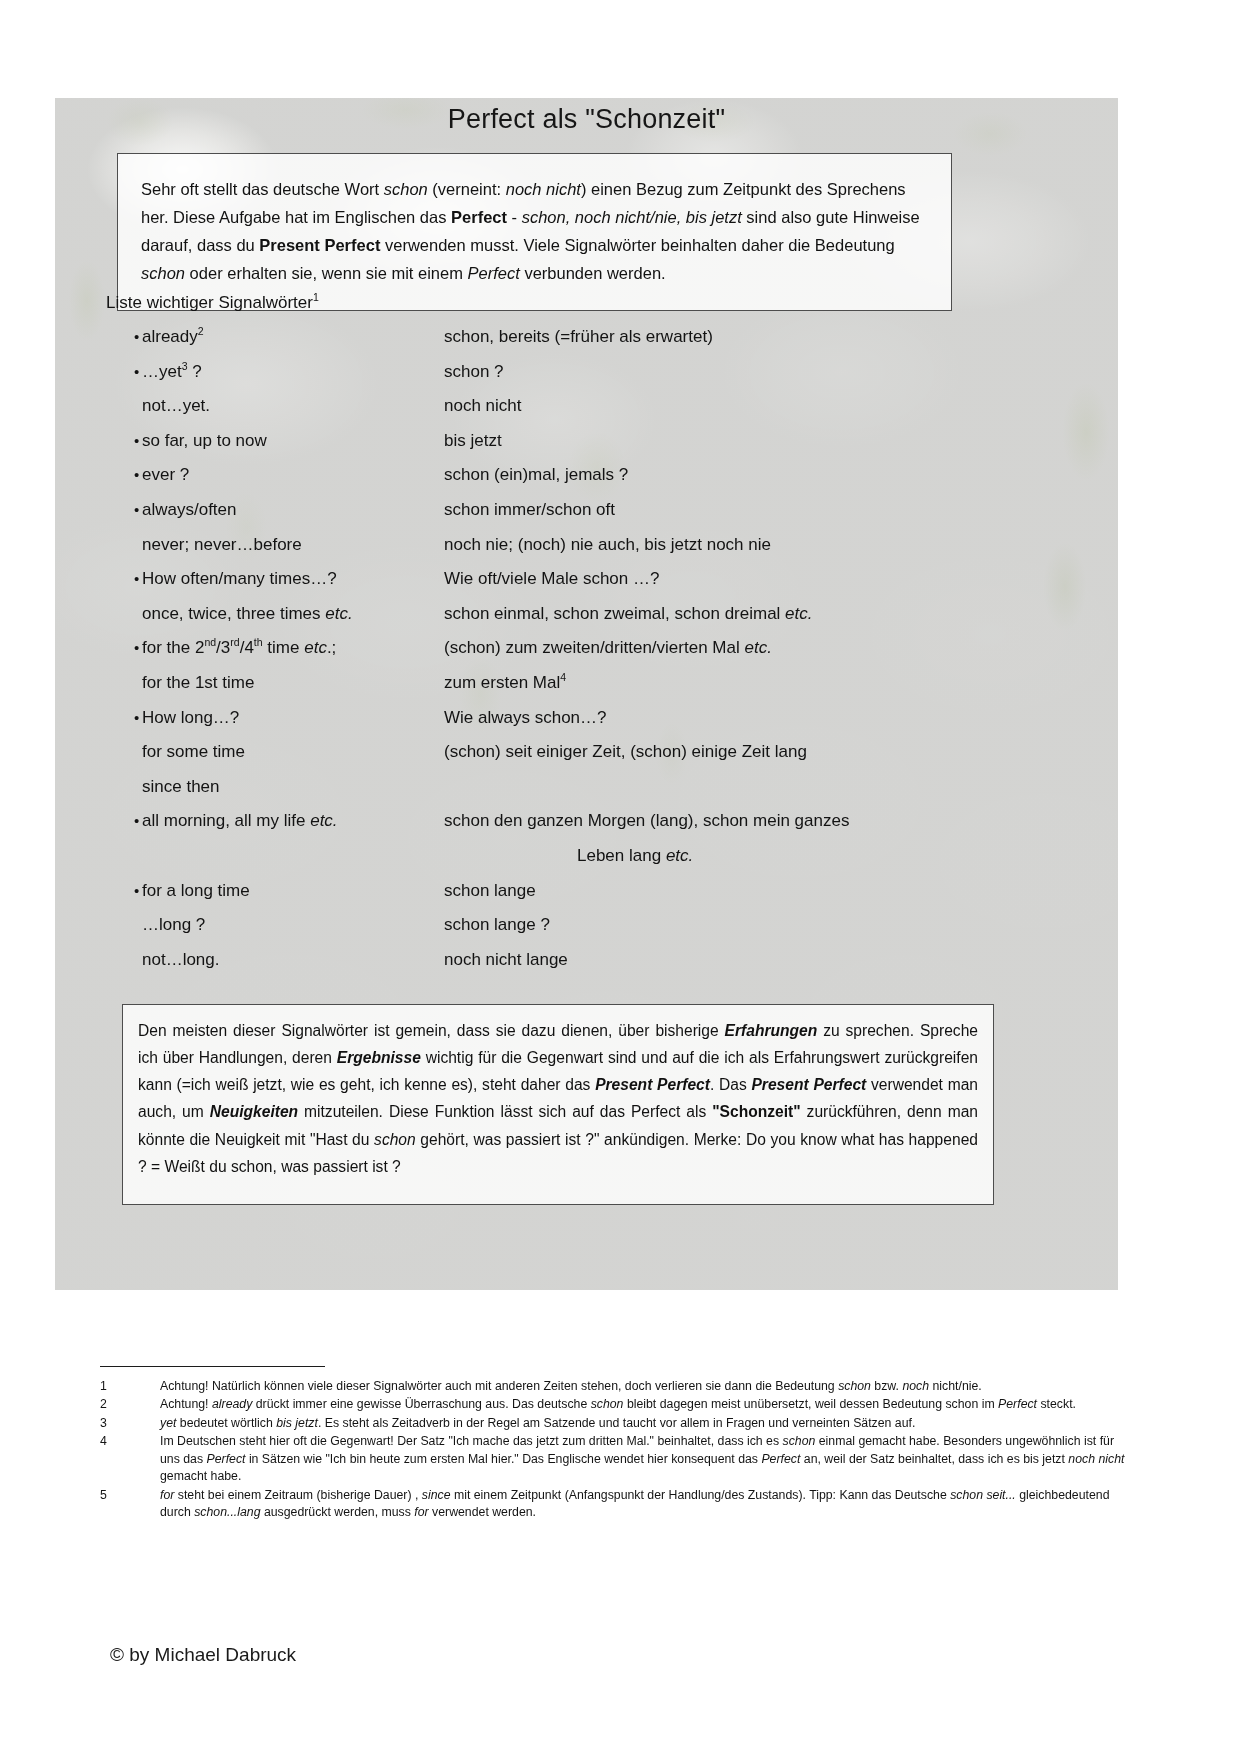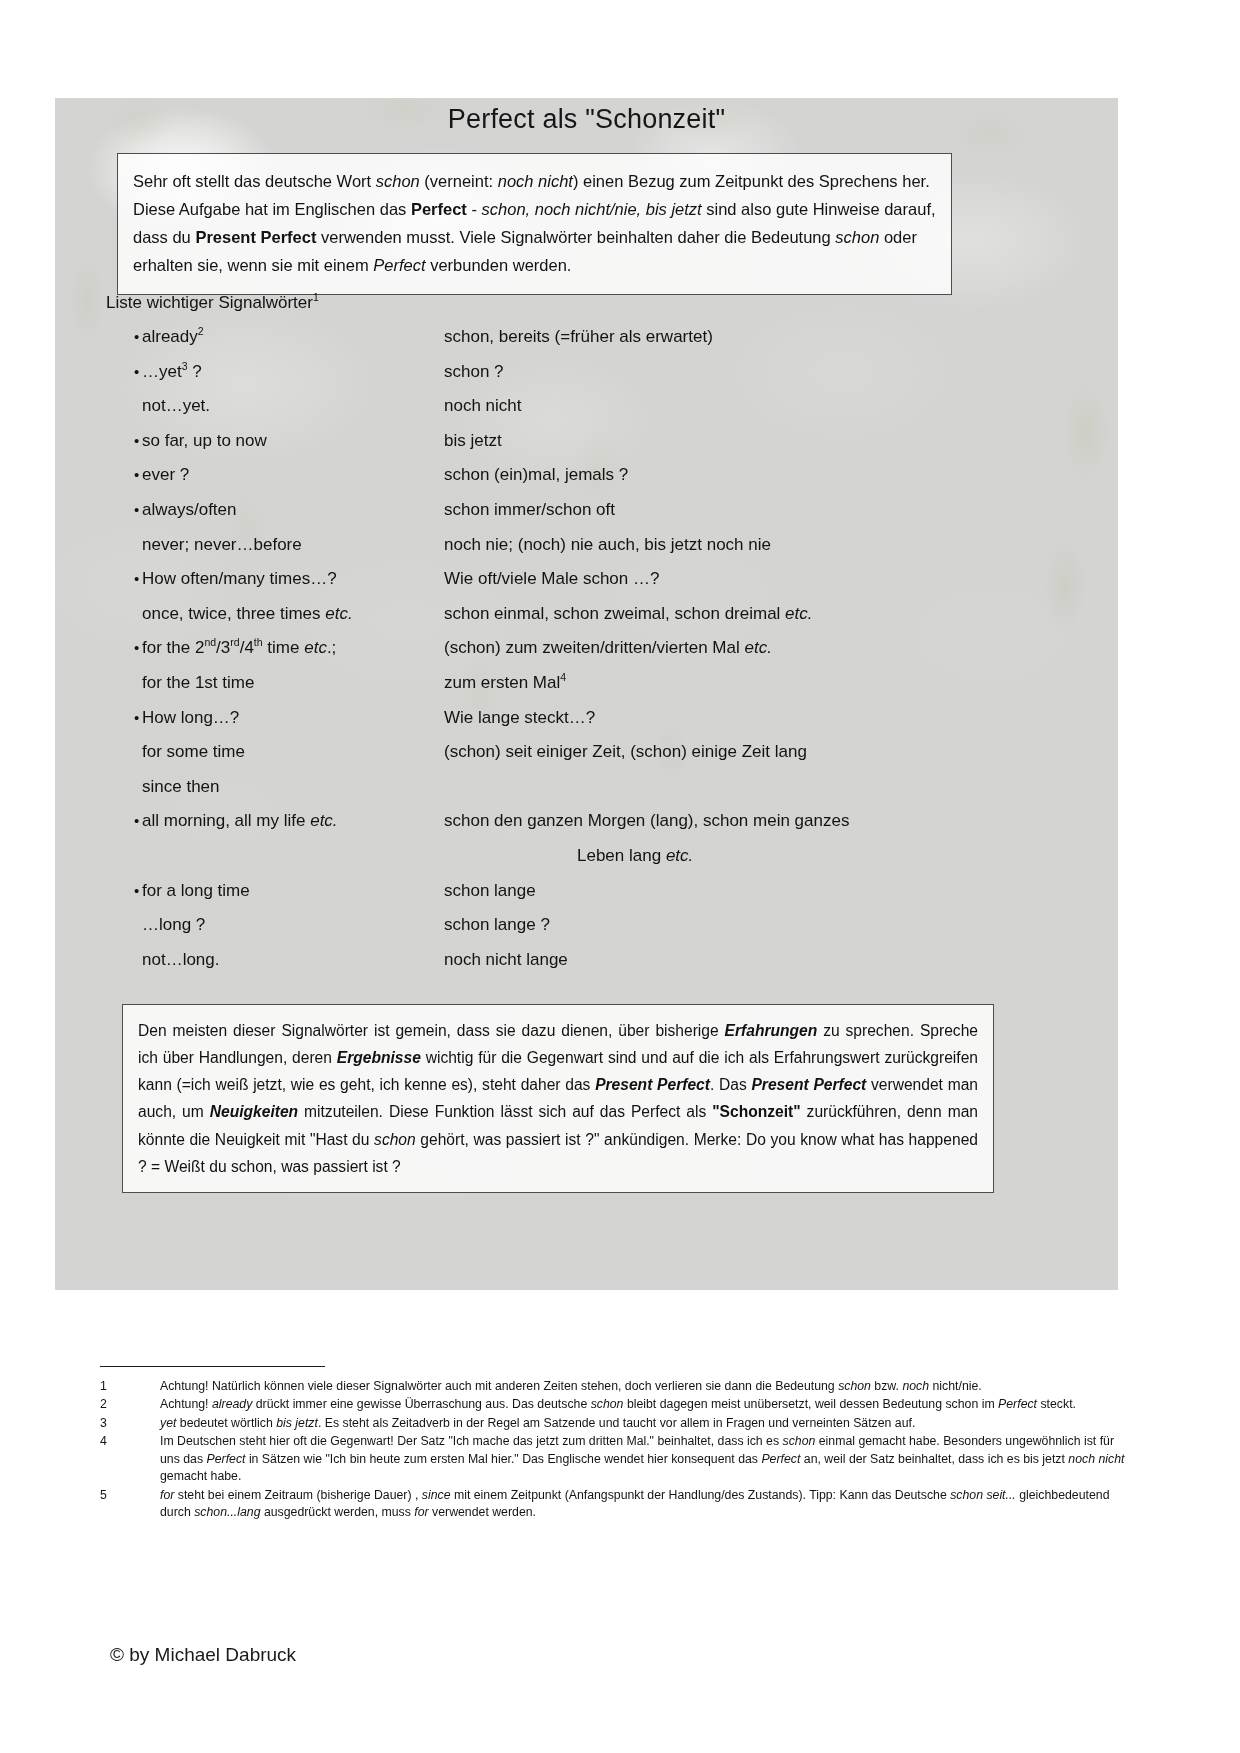--- a/index.html
+++ b/index.html
@@ -102,30 +102,30 @@
     background: rgba(255,255,255,0.80);
     box-sizing: border-box;
   }
   #intro-box {
     left: 117px;
     top: 153px;
     width: 835px;
     padding: 13px 15px 15px 15px;
   }
   #intro-box p {
-    margin: 0;
+    margin: 8px;
     font-size: 16.5px;
     line-height: 1.70;
     color: #121212;
   }
   #summary-box {
     left: 122px;
     top: 1004px;
     width: 872px;
-    padding: 12px 15px 12px 15px;
+    padding: 12px 15px 24px 15px;
   }
   #summary-box p {
     margin: 0;
     font-size: 15.6px;
     line-height: 1.74;
     text-align: justify;
     color: #111111;
   }
 
   
@@ -286,21 +286,21 @@
         <div class="de"><span>(schon) zum zweiten/dritten/vierten Mal </span><i>etc.</i></div>
       </div>
       <div class="row">
         <div class="bullet-cell"></div>
         <div class="en"><span>for the 1st time</span></div>
         <div class="de"><span>zum ersten Mal</span><sup>4</sup></div>
       </div>
       <div class="row">
         <div class="bullet-cell">•</div>
         <div class="en"><span>How long…?</span></div>
-        <div class="de"><span>Wie lange steckt…?</span></div>
+        <div class="de"><span>Wie always schon…?</span></div>
       </div>
       <div class="row">
         <div class="bullet-cell"></div>
         <div class="en"><span>for some time</span></div>
         <div class="de"><span>(schon) seit einiger Zeit, (schon) einige Zeit lang</span></div>
       </div>
       <div class="row">
         <div class="bullet-cell"></div>
         <div class="en"><span>since then</span></div>
       </div>

